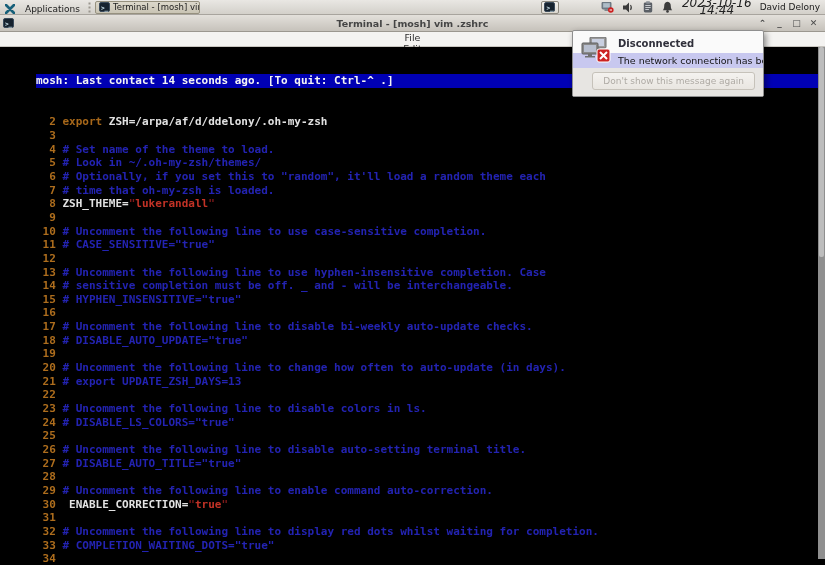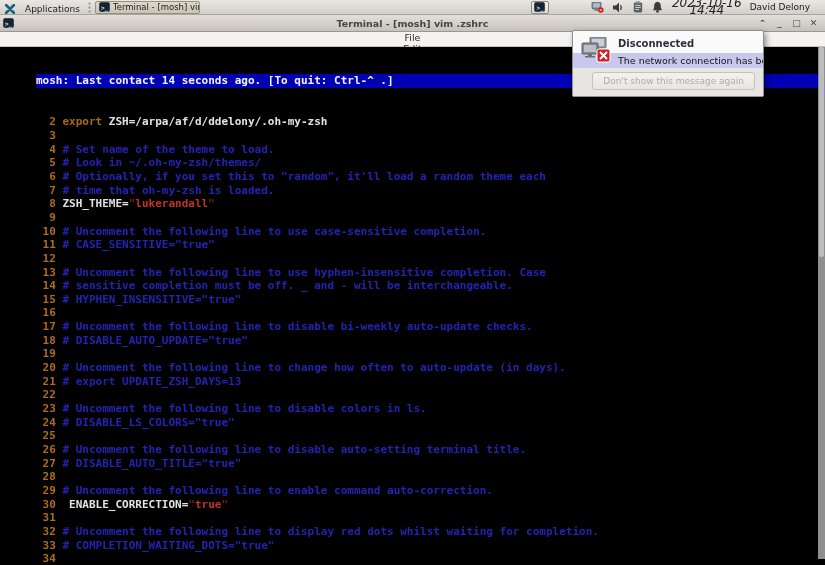--- a/index.html
+++ b/index.html
@@ -30,21 +30,21 @@
     text-align:left; padding-left:1px; flex:none;
   }
   .panel-right { margin-left:auto; display:flex; align-items:center; height:100%; }
   .tray-term {
     width:18px; height:13px; border:1px solid #8d897f; border-radius:2px;
     background:linear-gradient(#f2f0ec,#dcd8d0); display:flex; align-items:center; justify-content:center; margin-right:42px;
   }
   .tray-icons { display:flex; align-items:center; gap:9px; margin-right:9px; }
   .tray-icons svg { display:block; }
   .clock { text-align:center; font-size:12px; line-height:7px; color:#222; margin-right:8px;font-style:italic; }
-  .user { font-size:9px; color:#1a1a1a; padding-right:15px; }
+  .user { font-size:9px; color:#1a1a1a; padding-right:5px; }
 
   
   .titlebar {
     position:absolute; left:0; top:15px; width:825px; height:17px;
     background:linear-gradient(#e3e0db,#c6c2bb);
     border-bottom:1px solid #9b978f;
     display:flex; align-items:center;
   }
   .titlebar .term-ico { margin-left:3px; }
   .win-title {

